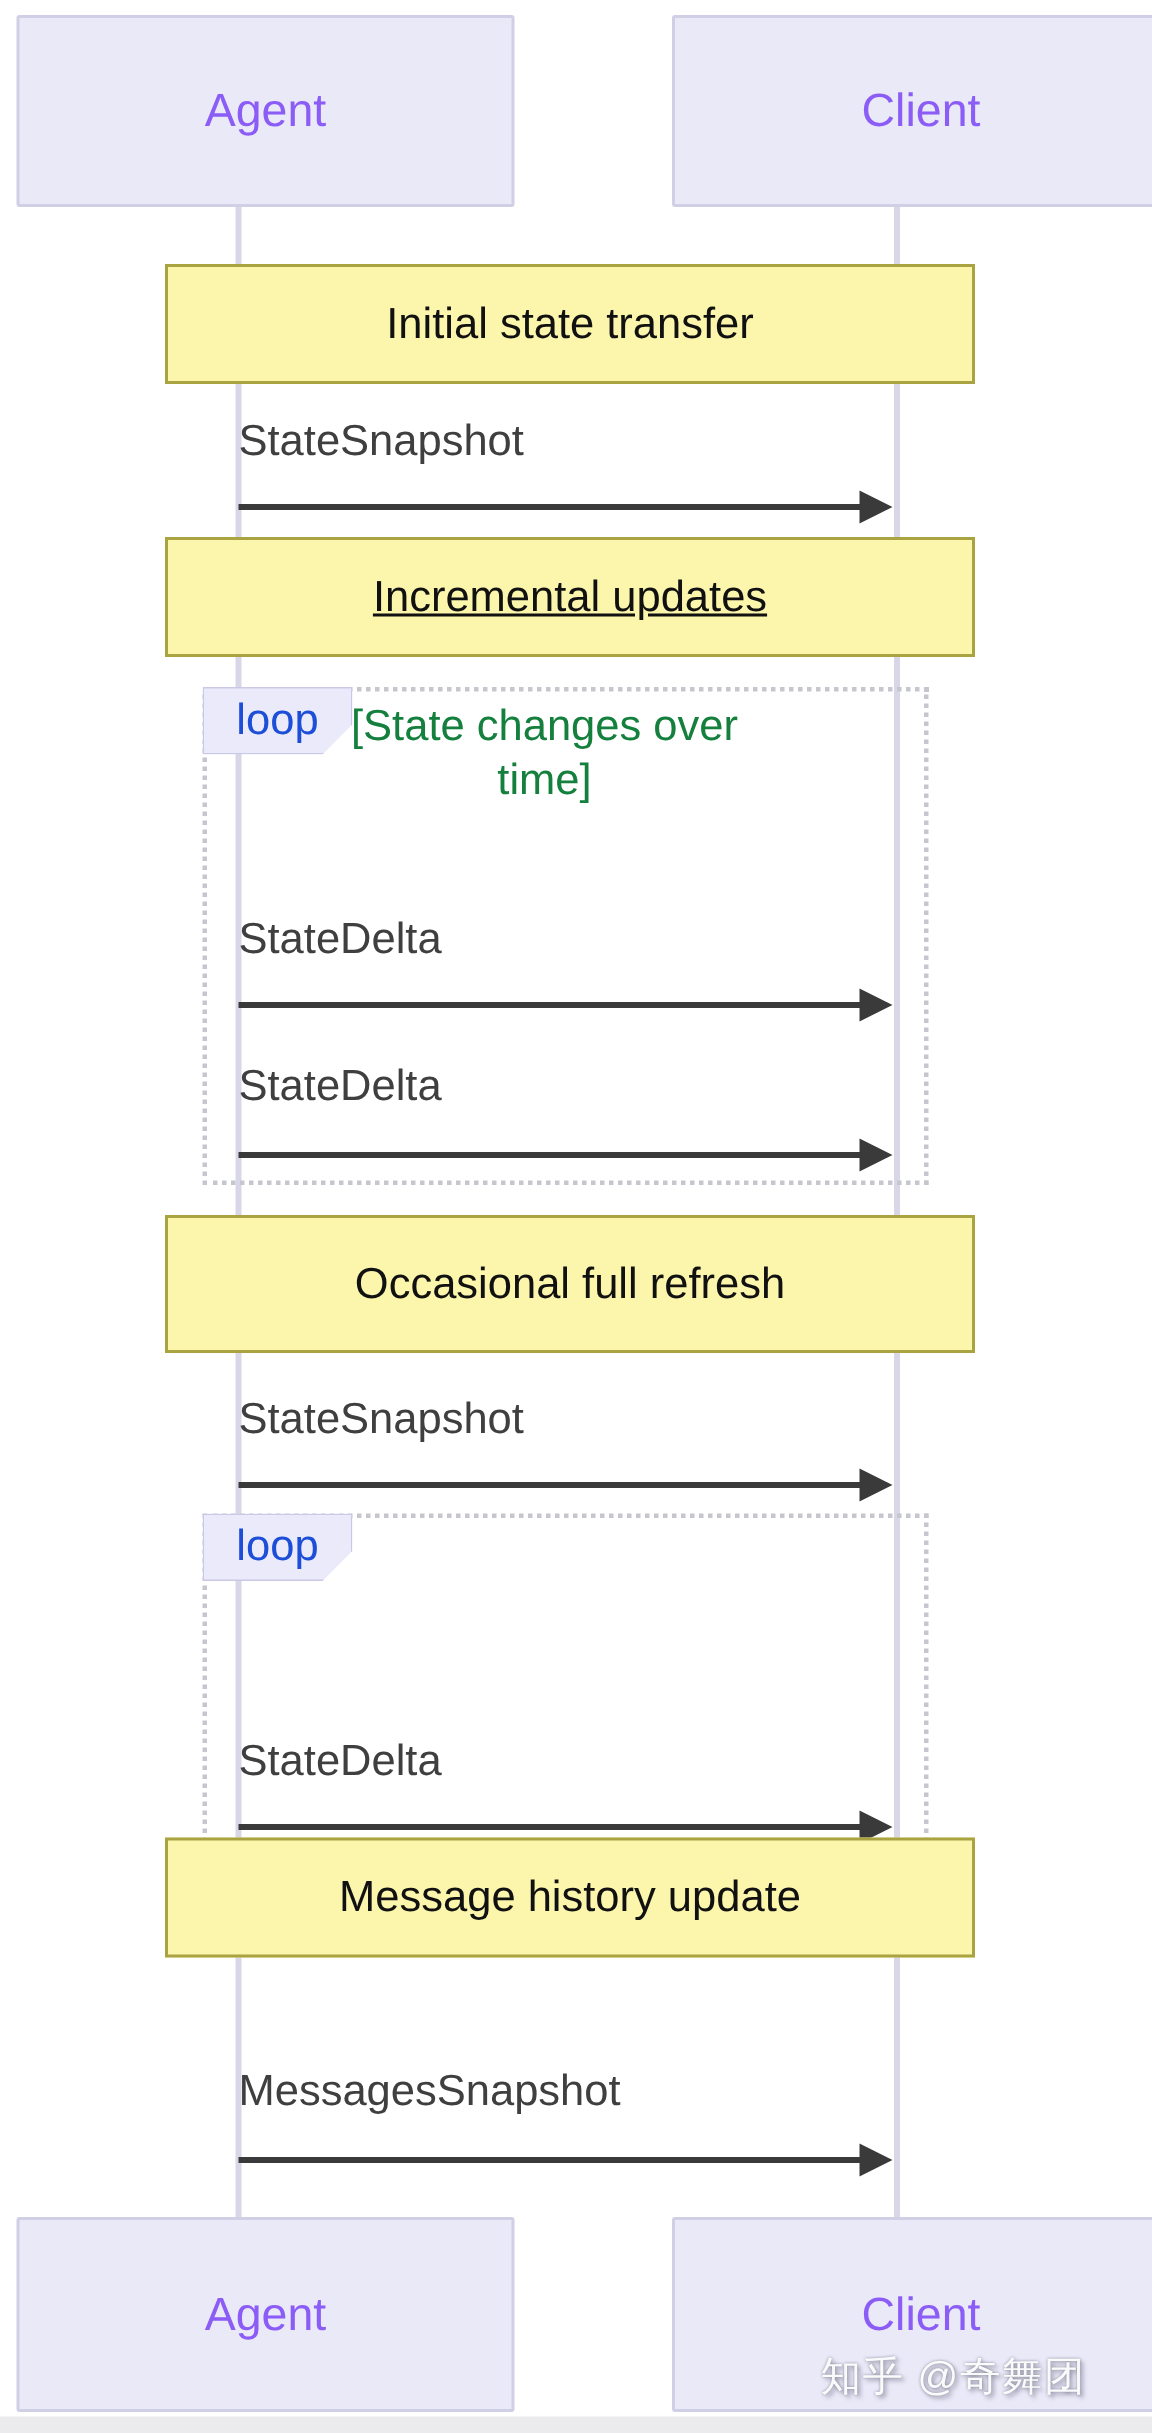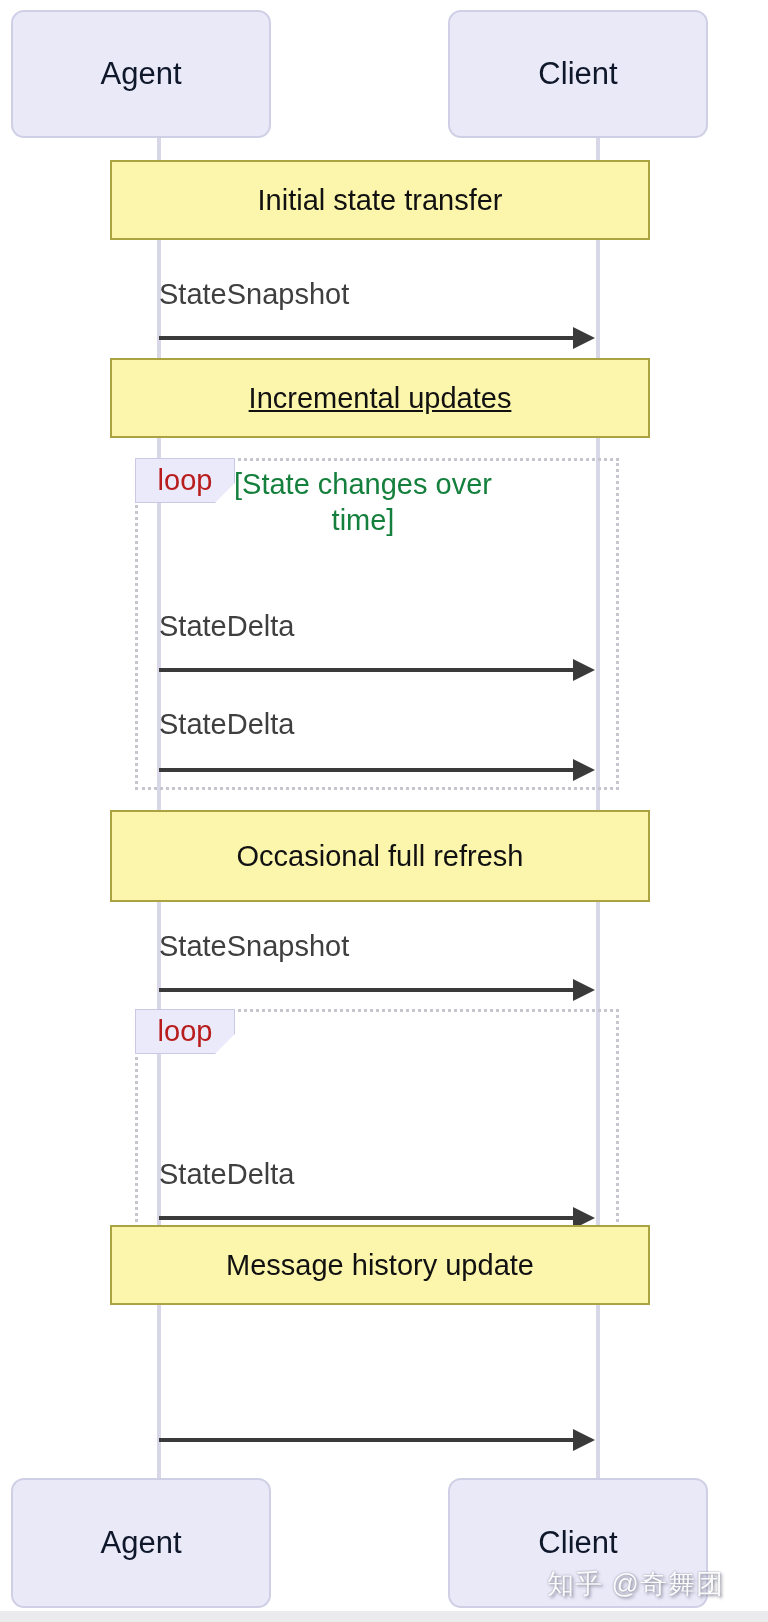--- a/index.html
+++ b/index.html
@@ -4,24 +4,24 @@
 <style>
   html,body{margin:0;padding:0;background:#ffffff;}
   .canvas{
     position:relative;width:768px;height:1622px;background:#ffffff;overflow:hidden;
     font-family:"Liberation Sans", sans-serif;color:#111;
   }
   
   .lifeline{position:absolute;top:137px;height:1343px;width:4px;background:#d7d7e7;z-index:1;}
   
   .actor{
-    position:absolute;width:260px;height:128px;background:#e9e9f8;
-    border:2px solid #cfcfe6;border-radius:13px;box-sizing:border-box;
+    position:absolute;width:332px;height:128px;background:#e9e9f8;
+    border:2px solid #cfcfe6;border-radius:2px;box-sizing:border-box;
     display:flex;align-items:center;justify-content:center;
-    font-size:31px;color:#0f172a;z-index:4;
+    font-size:31px;color:#8b5cf6;z-index:4;
   }
   
   .note{
     position:absolute;left:110px;width:540px;background:#fcf5ac;
     border:2px solid #a9a342;box-sizing:border-box;
     display:flex;align-items:center;justify-content:center;
     font-size:29px;color:#111;z-index:5;
   }
   
   .msg-label{
@@ -40,21 +40,21 @@
   
   .loop{
     position:absolute;left:135px;width:484px;border:3px dotted #c6c6cf;
     box-sizing:border-box;z-index:2;background:transparent;
   }
   .loop-label{
     position:absolute;left:-3px;top:-3px;width:100px;height:45px;
     background:#eaeafa;border:1px solid #c9c9e6;box-sizing:border-box;
     clip-path:polygon(0 0,100% 0,100% 55%,80% 100%,0 100%);
     display:flex;align-items:center;justify-content:center;
-    font-size:29px;color:#b91c1c;
+    font-size:29px;color:#1d4ed8;
   }
   .loop-cond{
     position:absolute;left:75px;top:5px;width:300px;text-align:center;
     font-size:29px;line-height:36px;color:#15803d;
   }
   
   .watermark{
     position:absolute;right:44px;top:1566px;z-index:6;
     font-size:27px;letter-spacing:1px;color:rgba(255,255,255,0.95);
     text-shadow:0 0 2px rgba(130,130,150,.9), 2px 2px 3px rgba(100,100,120,.55);
@@ -69,21 +69,21 @@
   <div class="lifeline" style="left:157px;"></div>
   <div class="lifeline" style="left:596px;"></div>
 
   <div class="actor" style="left:11px;top:10px;">
     <span>Agent</span>
   </div>
   <div class="actor" style="left:448px;top:10px;">
     <span>Client</span>
   </div>
 
-  <div class="note" style="top:160px;height:80px;">
+  <div class="note" style="top:176px;height:80px;">
     <span>Initial state transfer</span>
   </div>
 
   <div class="msg-label" style="top:278px;">StateSnapshot</div>
   <div class="arrow" style="top:326px;">
     <div class="shaft"></div>
     <div class="head"></div>
   </div>
 
   <div class="note" style="top:358px;height:80px;text-decoration:underline;">
@@ -128,20 +128,21 @@
   <div class="msg-label" style="top:1158px;">StateDelta</div>
   <div class="arrow" style="top:1206px;">
     <div class="shaft"></div>
     <div class="head"></div>
   </div>
 
   <div class="note" style="top:1225px;height:80px;">
     <span>Message history update</span>
   </div>
 
+  <div class="msg-label" style="top:1378px;">MessagesSnapshot</div>
   <div class="arrow" style="top:1428px;">
     <div class="shaft"></div>
     <div class="head"></div>
   </div>
 
   <div class="actor" style="left:11px;top:1478px;height:130px;">
     <span>Agent</span>
   </div>
   <div class="actor" style="left:448px;top:1478px;height:130px;">
     <span>Client</span>

